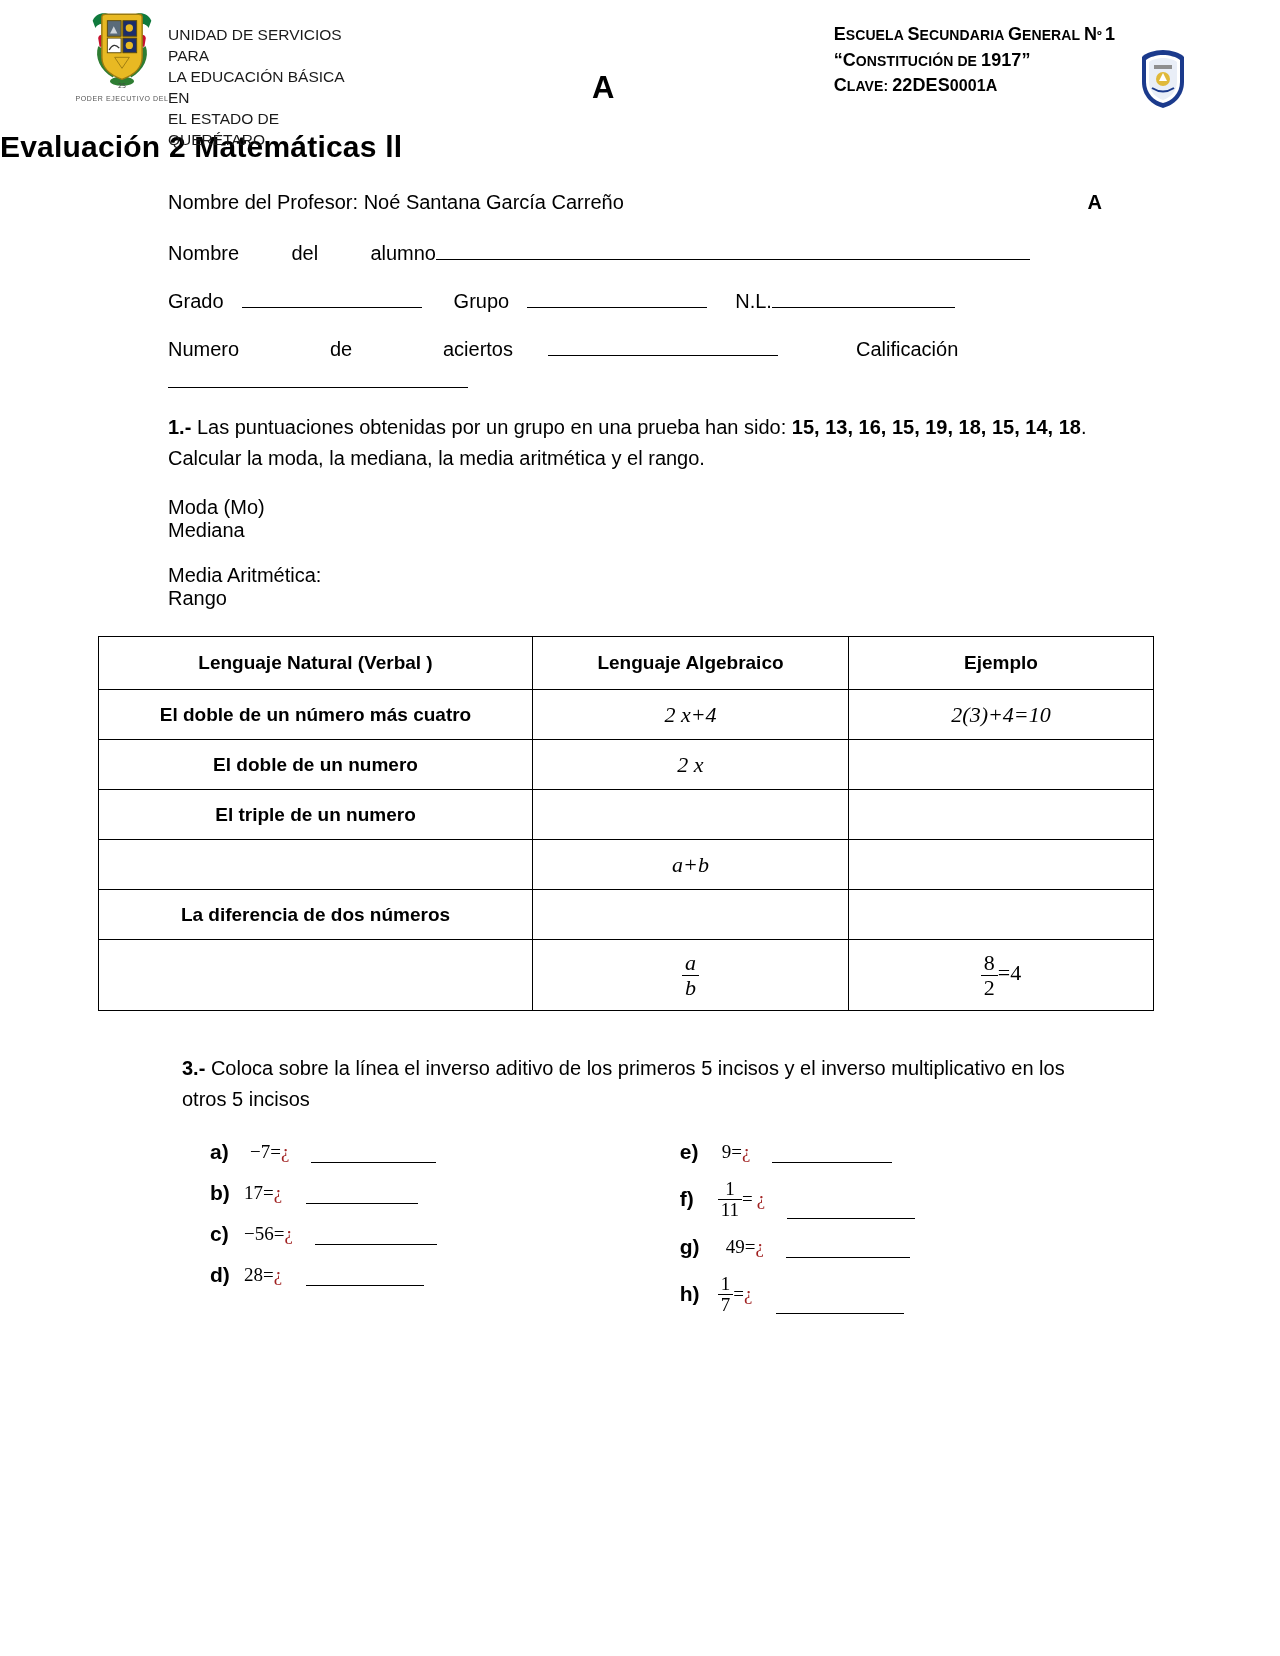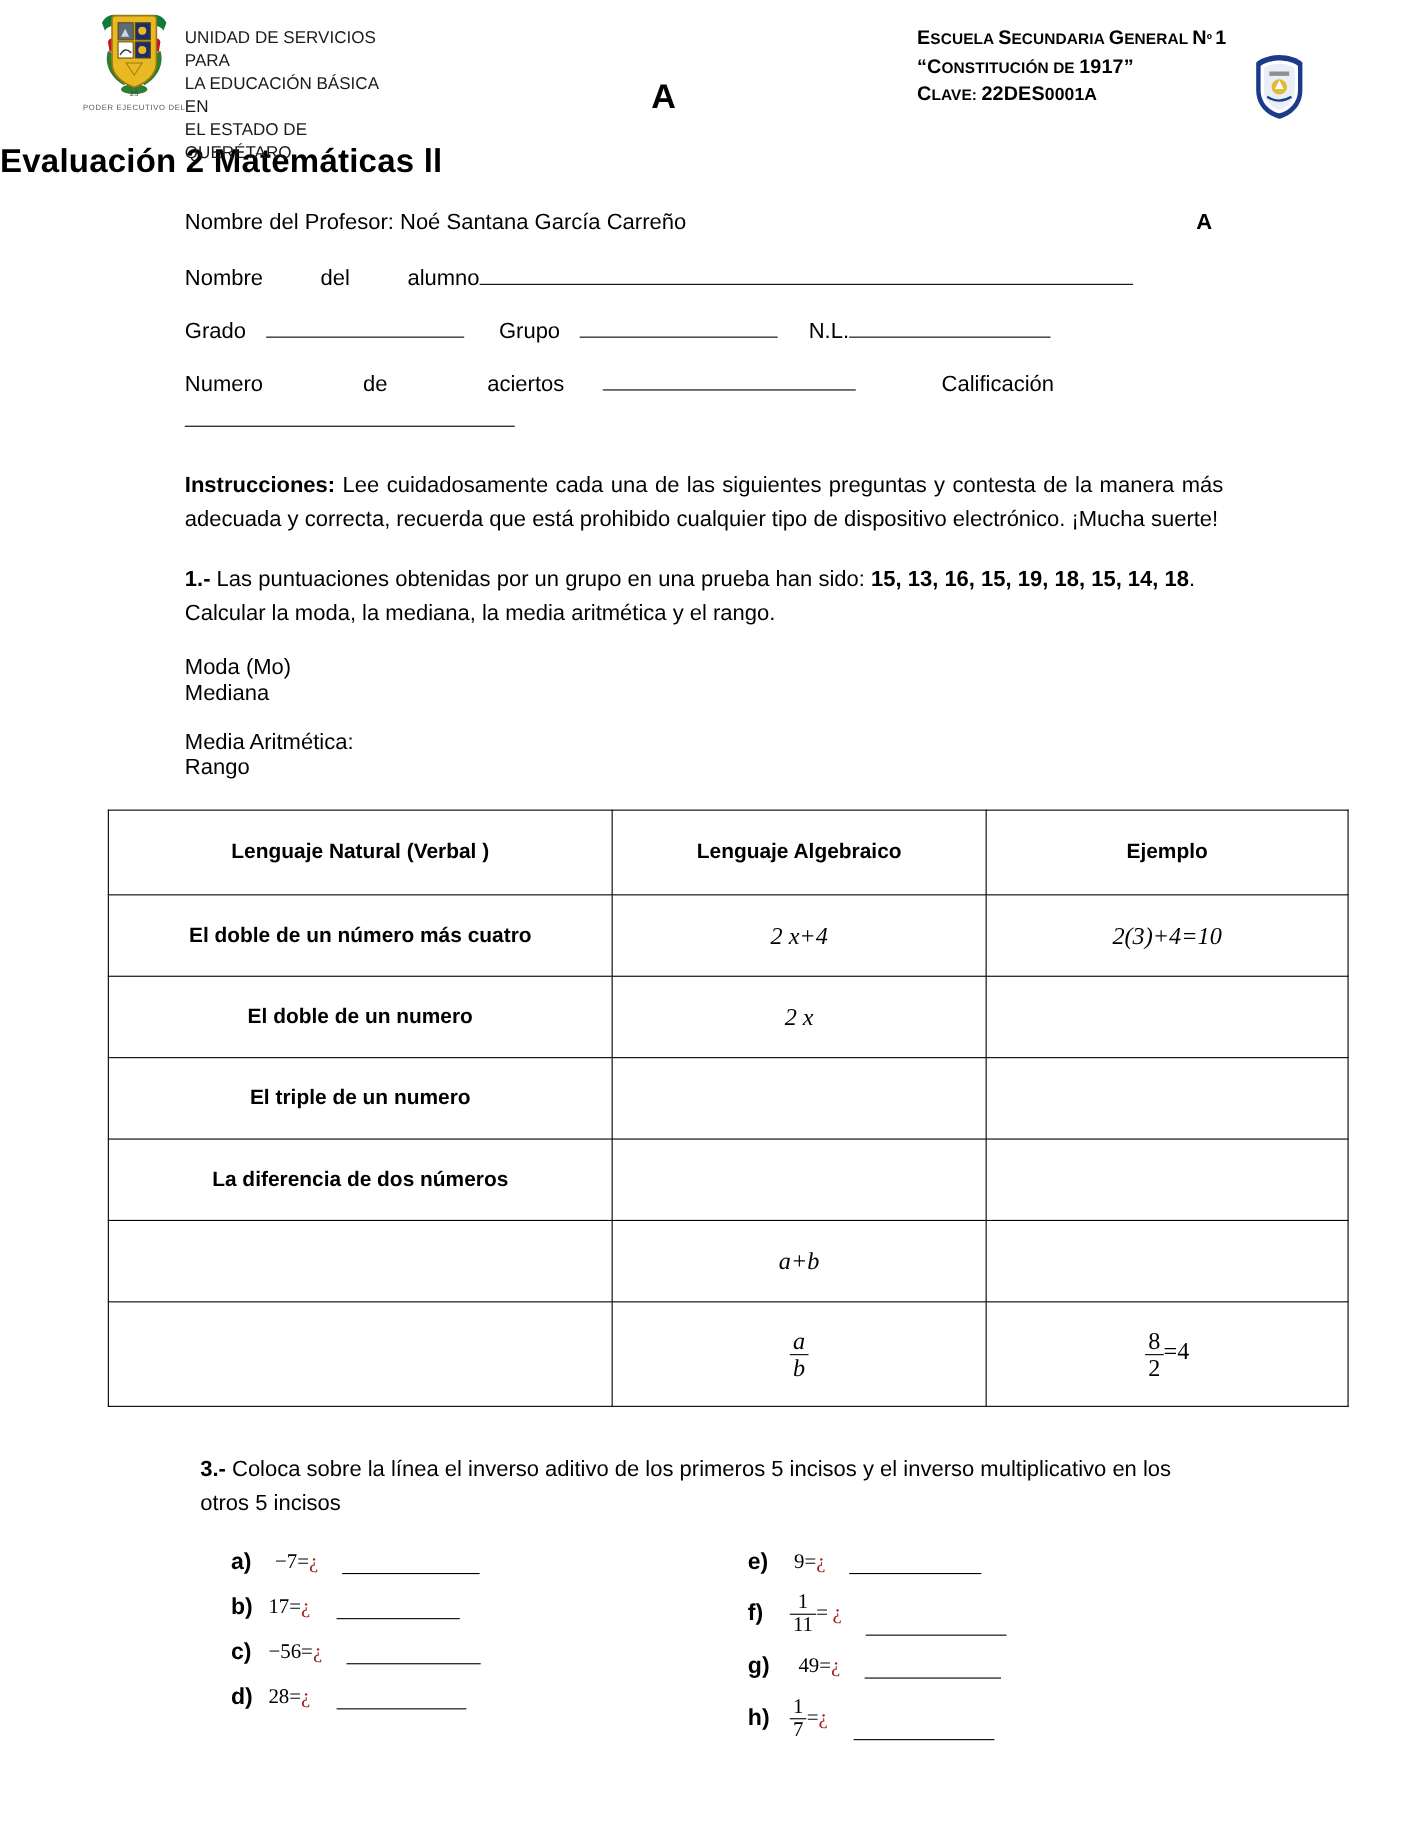--- a/index.html
+++ b/index.html
@@ -188,21 +188,21 @@
   .tbl-wrap { margin-top: 26px; padding: 0 98px; }
   table.lang {
     border-collapse: collapse;
     width: 1028px;
     table-layout: fixed;
   }
   table.lang td, table.lang th {
     border: 1.4px solid #000;
     text-align: center;
     vertical-align: middle;
-    padding: 16px;
+    padding: 4px;
     height: 41px;
   }
   table.lang .col1 { width: 425px; }
   table.lang .col2 { width: 307px; }
   table.lang .col3 { width: 296px; }
   table.lang th {
     font-size: 19px;
     font-weight: bold;
     height: 44px;
   }
@@ -383,23 +383,20 @@
       <span class="jspread label-spread">
         <span>Numero</span>
         <span>de</span>
         <span>aciertos</span>
       </span>
       <span class="rule rule-aciertos" style="margin-left:35px"></span>
       <span style="margin-left:78px">Calificación</span>
     </div>
     <span class="rule-calif"></span>
 
-    <div class="instrucciones">
-      <b>Instrucciones:</b><span> Lee cuidadosamente cada una de las siguientes preguntas y contesta de la manera más adecuada y correcta, recuerda que está prohibido cualquier tipo de dispositivo electrónico. ¡Mucha suerte!</span>
-    </div>
 
     <div class="q">
       <b>1.-</b><span> Las puntuaciones obtenidas por un grupo en una prueba han sido: </span><b>15, 13, 16, 15, 19, 18, 15, 14, 18</b><span>. Calcular la moda, la mediana, la media aritmética y el rango.</span>
     </div>
 
     <div class="sub-row">
       <span class="c1">Moda (Mo)</span>
       <span>Mediana</span>
     </div>
     <div class="sub-row">
@@ -430,28 +427,28 @@
         <td class="math"></td>
       </tr>
 
       <tr>
         <td class="verbal">El triple de un numero</td>
         <td class="math"></td>
         <td class="math"></td>
       </tr>
 
       <tr>
+        <td class="verbal"></td>
+        <td class="math">a+b</td>
+        <td class="math"></td>
+      </tr>
+
+      <tr>
         <td class="verbal">La diferencia de dos números</td>
         <td class="math"></td>
-        <td class="math"></td>
-      </tr>
-
-      <tr>
-        <td class="verbal"></td>
-        <td class="math">a+b</td>
         <td class="math"></td>
       </tr>
 
       <tr>
         <td class="verbal"></td>
         <td class="math tall">
           <span class="frac it">
             <span class="num">a</span>
             <span class="den">b</span>
           </span>

